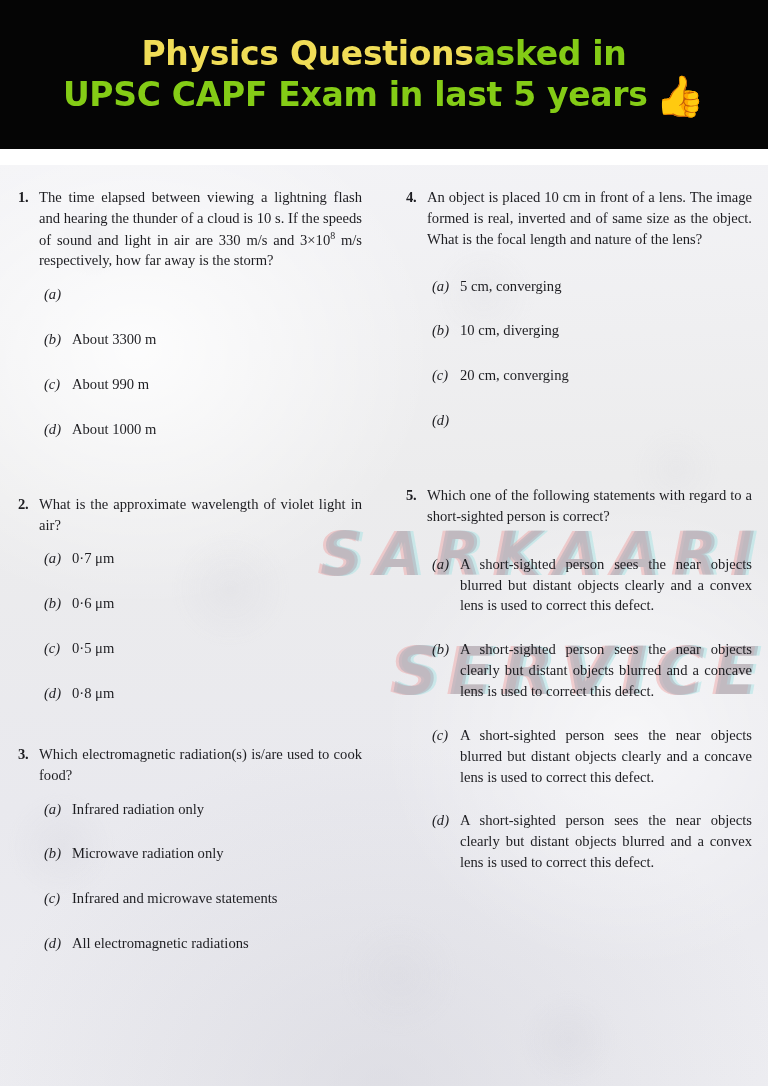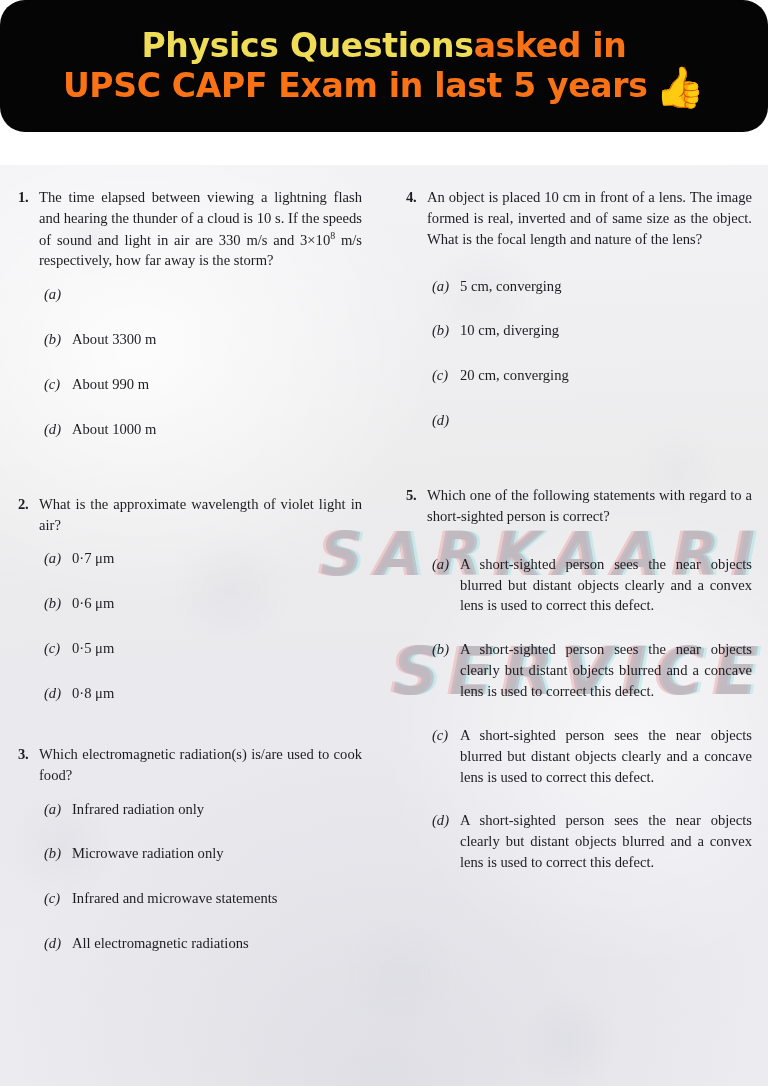--- a/index.html
+++ b/index.html
@@ -13,40 +13,39 @@
 
   #page {
     position:relative;
     width:768px; height:1086px;
     background:#ffffff;
   }
 
   
   #banner {
     position:absolute; left:0; top:0;
-    width:768px; height:132px;
+    width:768px; height:149px;
     background:#050505;
     display:flex; flex-direction:column;
     align-items:center; justify-content:center;
     overflow:hidden;
-    border-radius:25px;
   }
   .banner-line {
     font-family:"DejaVu Sans", sans-serif;
     font-weight:bold;
     font-size:33px;
     letter-spacing:-0.3px;
     line-height:1.22;
     white-space:nowrap;
     display:flex; align-items:center;
     justify-content:center;
     width:100%;
   }
   .bn-yellow { color:#f0dd57; }
-  .bn-white  { color:#f97316; }
+  .bn-white  { color:#84cc16; }
   #thumbs-up {
     display:inline-block;
     font-size:40px;
     line-height:1;
     margin-left:8px;
     position:relative; top:1px;
     filter:saturate(1.15);
   }
 
   

